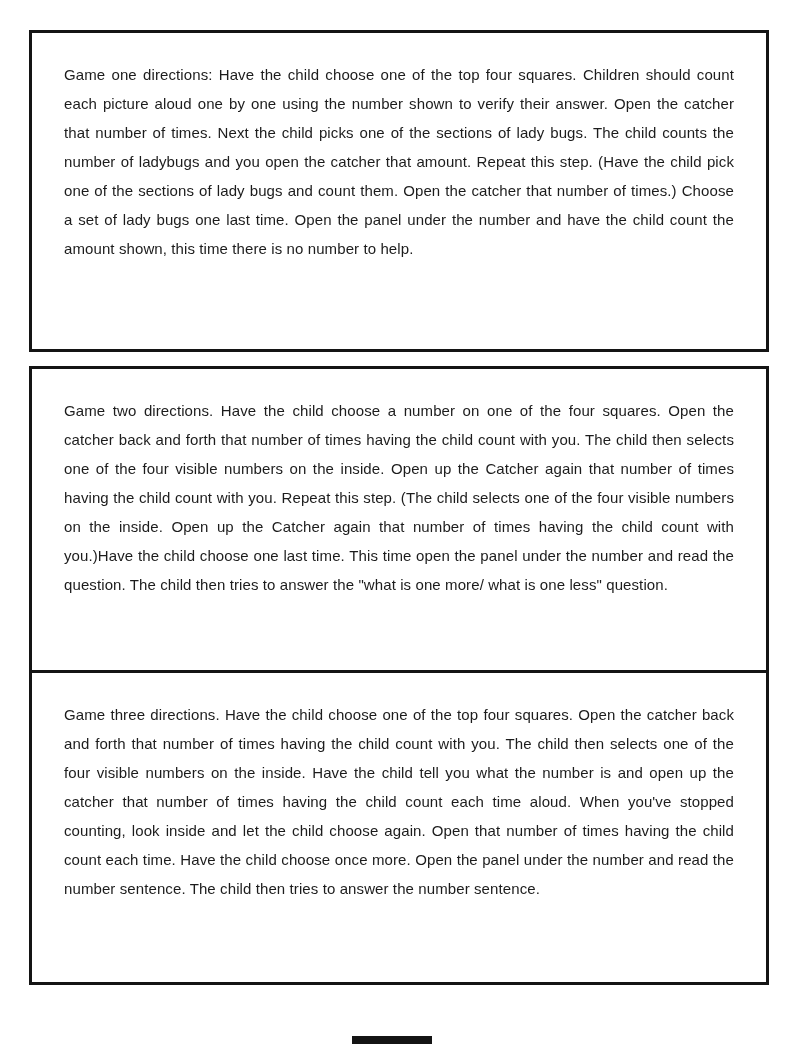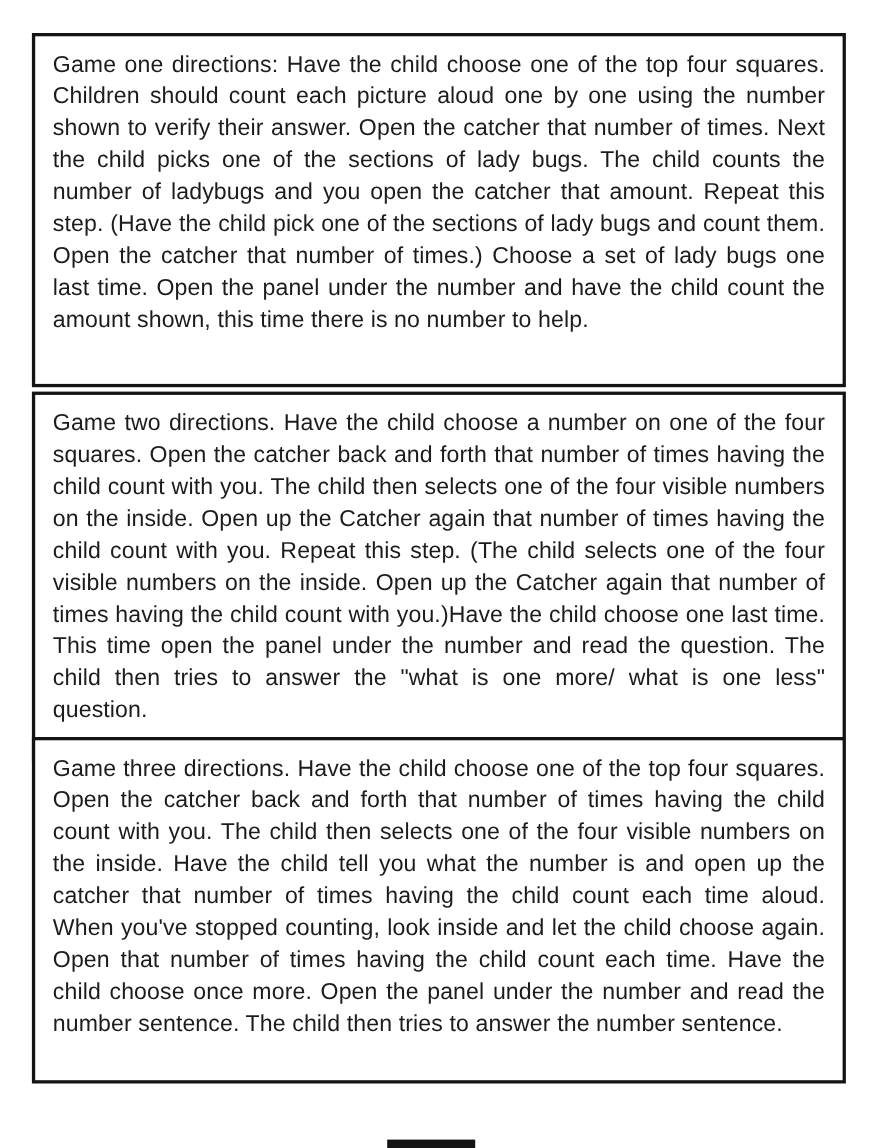--- a/index.html
+++ b/index.html
@@ -22,29 +22,29 @@
   .direction-box {
     position: absolute;
     left: 29px;
     width: 740px;
     border: 3px solid #141414;
     background: #ffffff;
     box-sizing: border-box;
     padding: 11px 16px 10px 16px;
   }
   .direction-box p {
-    margin: 0;
-    font-size: 21px;
+    margin: 16px;
+    font-size: 15px;
     line-height: 29px;
     color: #1c1c1c;
     text-align: justify;
     letter-spacing: 0.1px;
   }
   #box-game-one   { top: 30px;  height: 322px; }
-  #box-game-two   { top: 356px; height: 336px; }
+  #box-game-two   { top: 366px; height: 336px; }
   #box-game-three { top: 670px; height: 315px; }
   .next-box-fragment {
     position: absolute;
     left: 352px;
     top: 1036px;
     width: 80px;
     height: 8px;
     background: #141414;
   }
 </style>

